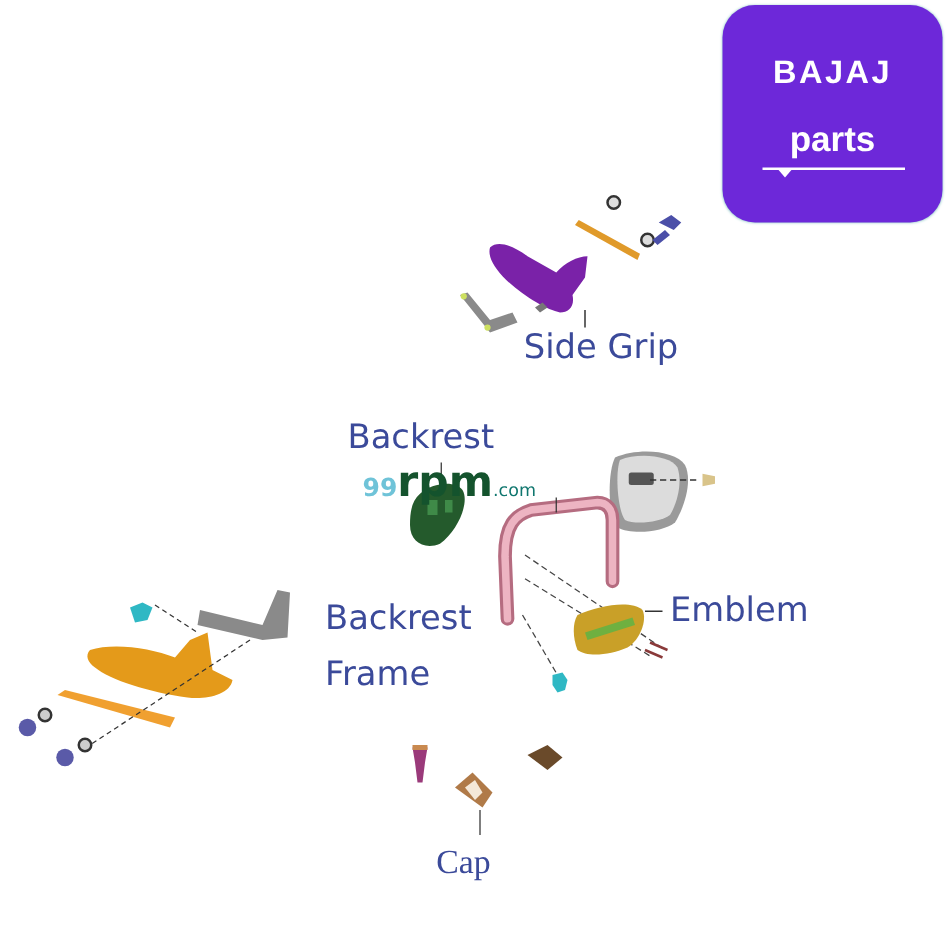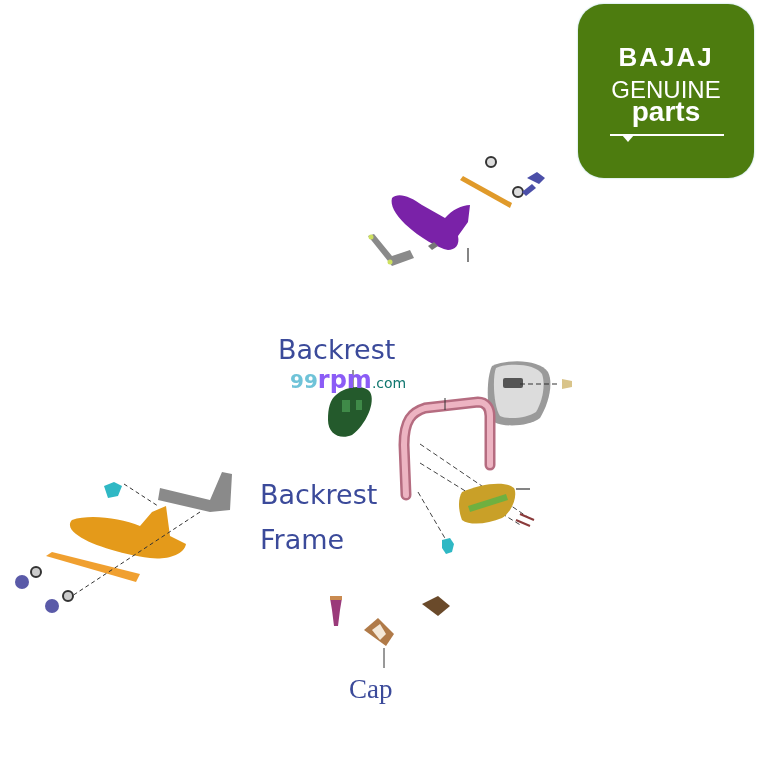--- a/index.html
+++ b/index.html
@@ -1,37 +1,36 @@
 <!DOCTYPE html>
 <html><head>
 <meta charset="utf-8">
 <style>
   html, body { margin:0; padding:0; background:#ffffff; }
   #canvas { position:relative; width:760px; height:760px; overflow:hidden; background:#fff; font-family:"DejaVu Sans", sans-serif; }
   .label { position:absolute; color:#3b4a9a; font-size:27px; line-height:1.15; white-space:nowrap; }
-  .badge { position:absolute; left:578px; top:4px; width:176px; height:174px; border-radius:26px; background:#4d7c0f; color:#fff; text-align:center; font-family:"Liberation Sans", sans-serif; box-shadow:0 0 2px #9cc; }
+  .badge { position:absolute; left:578px; top:4px; width:176px; height:174px; border-radius:26px; background:#6d28d9; color:#fff; text-align:center; font-family:"Liberation Sans", sans-serif; box-shadow:0 0 2px #9cc; }
   .badge .b1 { position:absolute; top:38px; left:0; width:100%; font-size:26px; font-weight:bold; letter-spacing:2px; }
   .badge .b2 { position:absolute; top:72px; left:0; width:100%; font-size:24px; }
   .badge .b3 { position:absolute; top:92px; left:0; width:100%; font-size:28px; font-weight:bold; }
   .badge .uline { position:absolute; left:32px; top:130px; width:114px; height:2px; background:#fff; }
   .badge .tri { position:absolute; left:44px; top:131px; width:0; height:0; border-left:6px solid transparent; border-right:6px solid transparent; border-top:7px solid #fff; }
   .wm { position:absolute; left:290px; top:366px; font-size:20px; font-weight:bold; white-space:nowrap; }
   .wm .n { color:#6fc3d8;margin-top:48px; }
-  .wm .r { color:#8b5cf6; font-size:24px;text-align:right; }
+  .wm .r { color:#14532d; font-size:34px;text-align:right; }
   .wm .c { color:#0f766e; font-size:14px; font-weight:normal; }
   svg.parts { position:absolute; left:0; top:0; }
 </style>
 </head>
 <body>
 
 <div id="canvas">
 
   <div class="badge">
     <div class="b1">BAJAJ</div>
-    <div class="b2">GENUINE</div>
     <div class="b3">parts</div>
     <div class="uline"></div>
     <div class="tri"></div>
   </div>
 
   <svg class="parts" width="760" height="760">
 
     <g>
       <circle cx="491" cy="162" r="5" fill="#ddd" stroke="#333" stroke-width="2"></circle>
       <circle cx="518" cy="192" r="5" fill="#ddd" stroke="#333" stroke-width="2"></circle>
@@ -96,17 +95,19 @@
       <path d="M372 630 L380 624 L386 634 L380 640 Z" fill="#f4e8d8"></path>
       <line x1="384" y1="648" x2="384" y2="668" stroke="#333" stroke-width="1"></line>
       <path d="M422 604 L438 596 L450 606 L438 616 Z" fill="#6a4a2a"></path>
     </g>
   </svg>
 
   <div class="wm">
     <span class="n">99</span><span class="r">rpm</span><span class="c">.com</span>
   </div>
 
+  <div class="label" style="left:419px; top:262px;">Side Grip</div>
   <div class="label" style="left:278px; top:334px;">Backrest</div>
   <div class="label" style="left:260px; top:479px;">Backrest</div>
   <div class="label" style="left:260px; top:524px;">Frame</div>
+  <div class="label" style="left:536px; top:473px;">Emblem</div>
   <div class="label" style="left:349px; top:674px;font-family:Liberation Serif, serif;">Cap</div>
 </div>
 
 </body></html>

